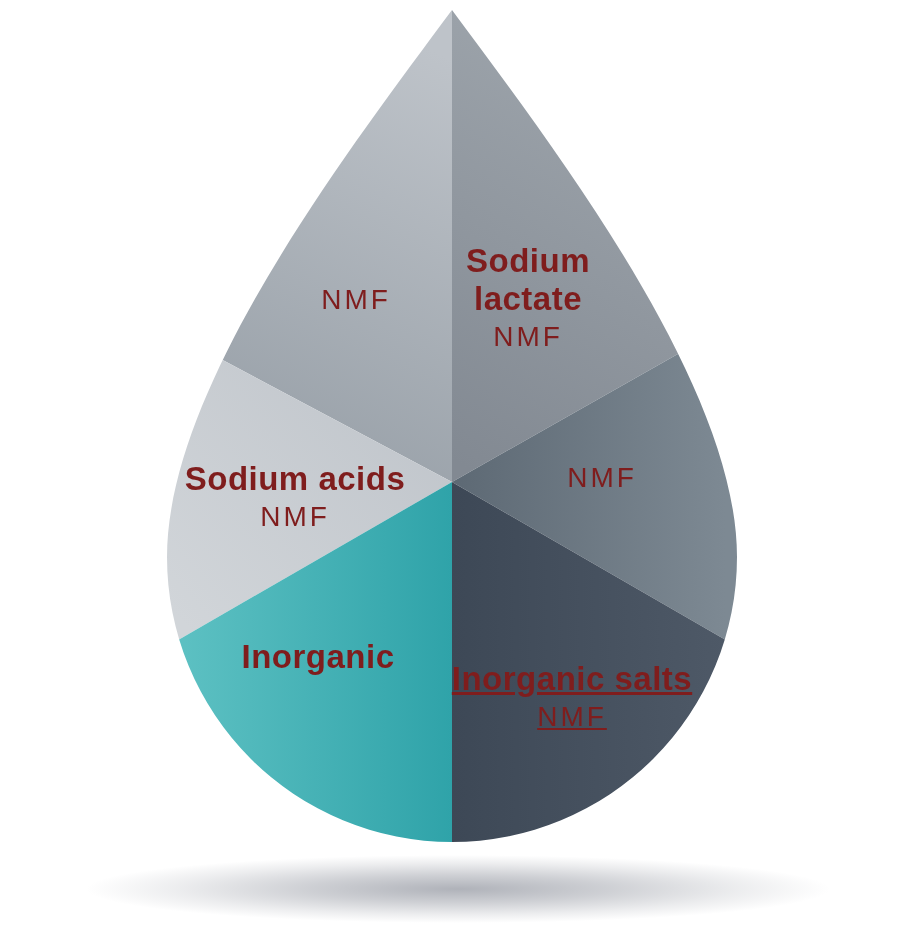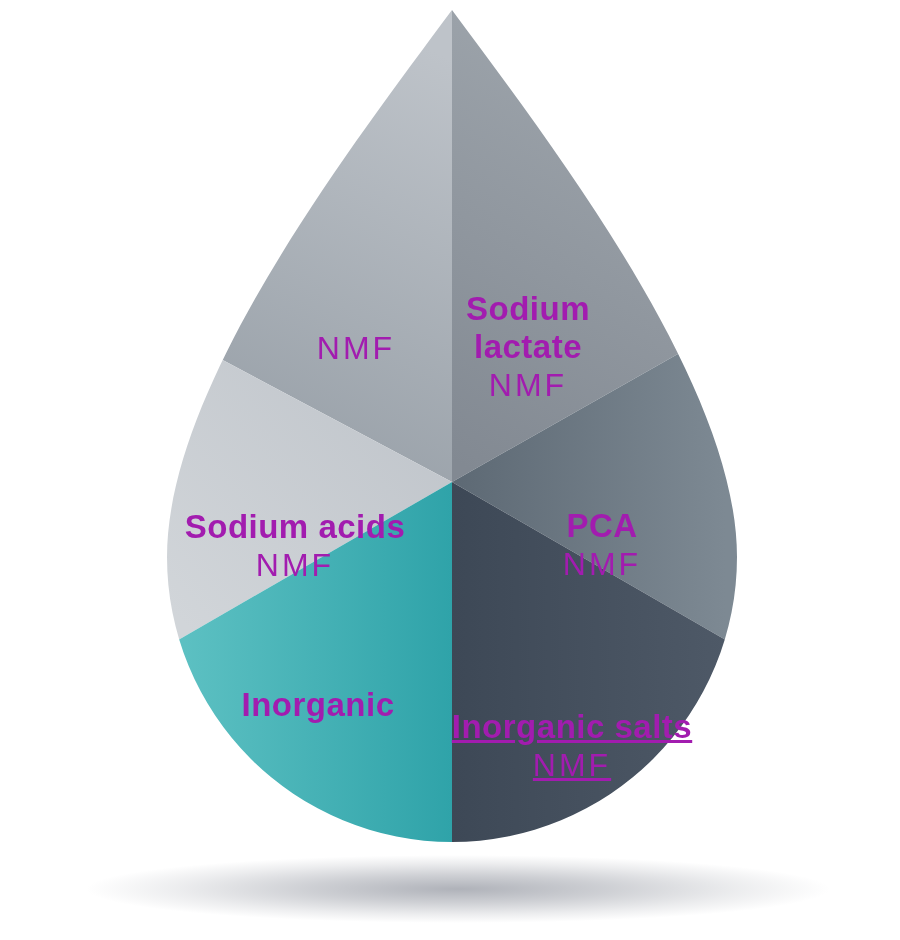--- a/index.html
+++ b/index.html
@@ -9,28 +9,27 @@
     height: 940px;
     overflow: hidden;
     background: #ffffff;
     font-family: "Liberation Sans", sans-serif;
   }
   .stage svg { position: absolute; left: 0; top: 0; }
   .seg-label {
     position: absolute;
     width: 320px;
     text-align: center;
-    color: #a21caf;
+    color: #7f1d1d;
     line-height: 38px;
     font-size: 33px;
     pointer-events: none;
-    margin-top: 48px;
   }
   .seg-label .name { font-weight: 700; letter-spacing: 0.5px; }
-  .seg-label .sub  { font-weight: 400; letter-spacing: 3px; font-size: 32px; }
+  .seg-label .sub  { font-weight: 400; letter-spacing: 3px; font-size: 28px; }
   .seg-sodium .name { max-width: 190px; margin: 0 auto; } 
 </style>
 </head>
 <body>
 
 <div class="stage">
 
   <svg width="900" height="940" viewBox="0 0 900 940">
     <defs>
       <clipPath id="dropClip">
@@ -90,21 +89,20 @@
     <div class="name">Sodium lactate</div>
     <div class="sub">NMF</div>
   </div>
 
   <div class="seg-label" style="left:135px; top:460px;">
     <div class="name">Sodium acids</div>
     <div class="sub">NMF</div>
   </div>
 
   <div class="seg-label" style="left:442px; top:459px;">
-    <div class="name">PCA</div>
     <div class="sub">NMF</div>
   </div>
 
   <div class="seg-label" style="left:158px; top:638px;">
     <div class="name">Inorganic</div>
   </div>
 
   <div class="seg-label" style="left:412px; top:660px;text-decoration:underline;">
     <div class="name">Inorganic salts</div>
     <div class="sub">NMF</div>

